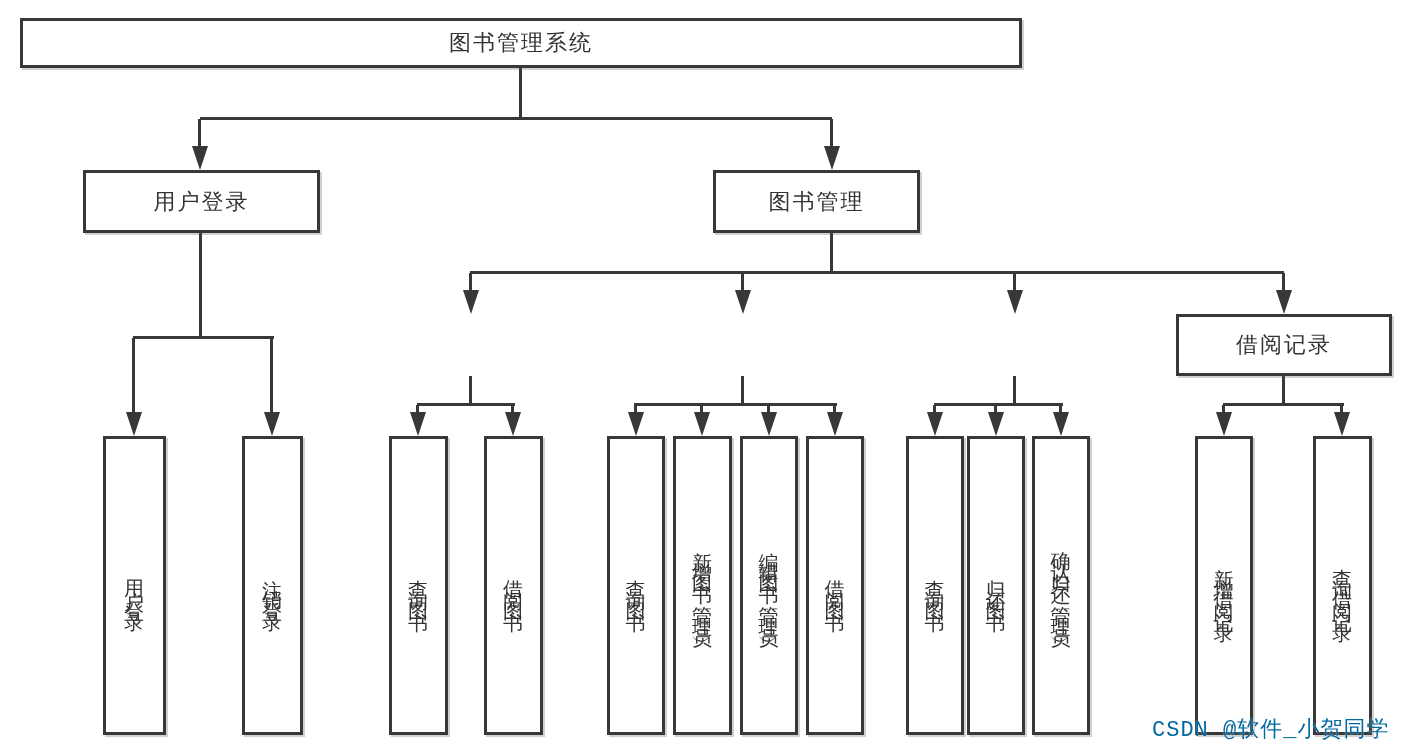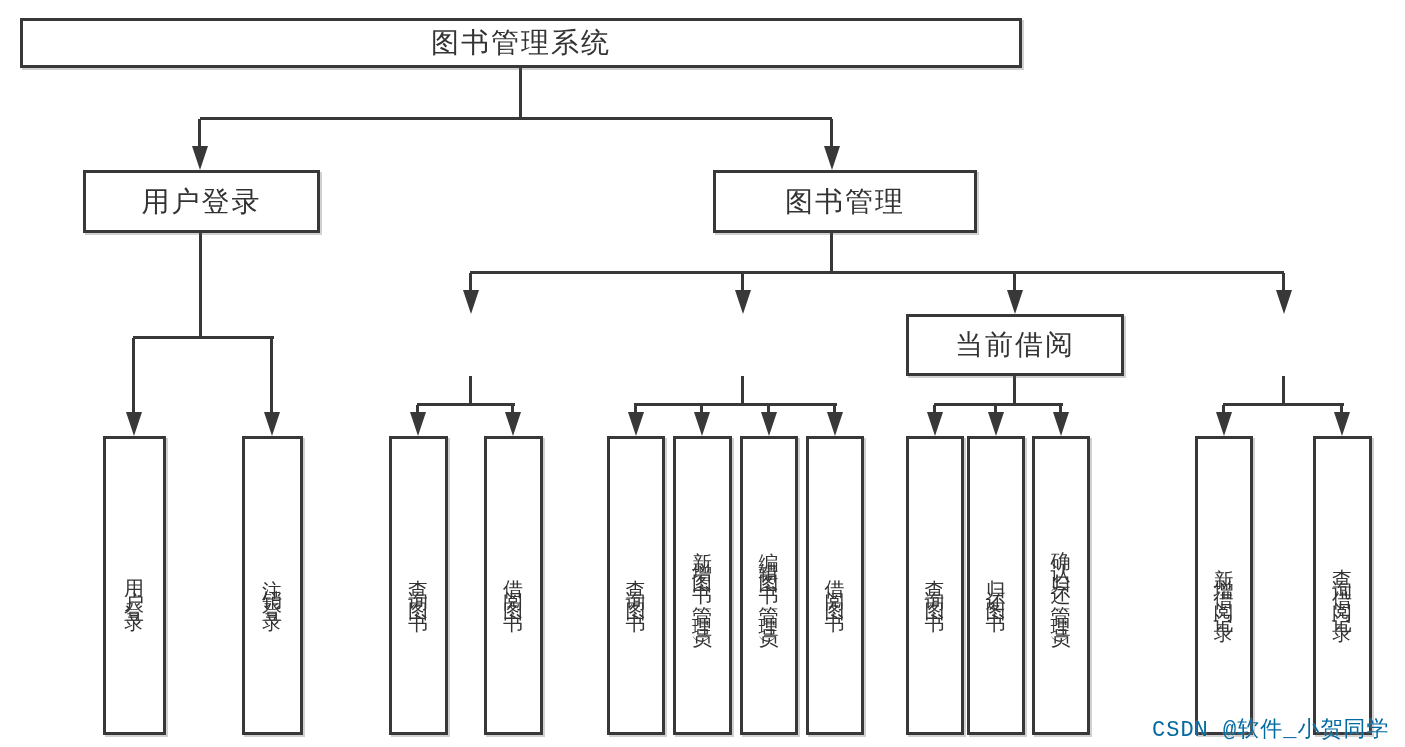--- a/index.html
+++ b/index.html
@@ -10,21 +10,21 @@
   .box {
     position:absolute;
     background:#ffffff;
     border:3px solid #383838;
     display:flex;
     align-items:center;
     justify-content:center;
     box-shadow:2px 2px 0 rgba(90,90,90,0.28);
   }
   .h-box .lbl {
-    font-size:28px;
+    font-size:22px;
     letter-spacing:2px;
     color:#333333;
     white-space:nowrap;
   }
   .v-box .lbl {
     writing-mode:vertical-rl;
     text-orientation:mixed;
     font-size:20px;
     letter-spacing:11px;
     color:#333333;
@@ -105,26 +105,26 @@
   <div class="darr" style="left:1216px;top:405px;height:31px"></div>
   <div class="darr" style="left:1334px;top:405px;height:31px"></div>
 
   <div class="box h-box" style="left:20px;top:18px;width:1002px;height:50px">
     <span class="lbl">图书管理系统</span>
   </div>
 
   <div class="box h-box" style="left:83px;top:170px;width:237px;height:63px">
     <span class="lbl">用户登录</span>
   </div>
-  <div class="box h-box" style="left:713px;top:170px;width:264px;height:63px">
+  <div class="box h-box" style="left:713px;top:170px;width:207px;height:63px">
     <span class="lbl">图书管理</span>
   </div>
 
-  <div class="box h-box" style="left:906px;top:314px;width:218px;height:62px">
-    <span class="lbl">当前借阅</span>
+  <div class="box h-box" style="left:1176px;top:314px;width:216px;height:62px">
+    <span class="lbl">借阅记录</span>
   </div>
 
   <div class="box v-box" style="left:103px;top:436px;width:63px;height:299px">
     <span class="lbl">用户登录</span>
   </div>
   <div class="box v-box" style="left:242px;top:436px;width:61px;height:299px">
     <span class="lbl">注销登录</span>
   </div>
 
   <div class="box v-box" style="left:389px;top:436px;width:59px;height:299px">

